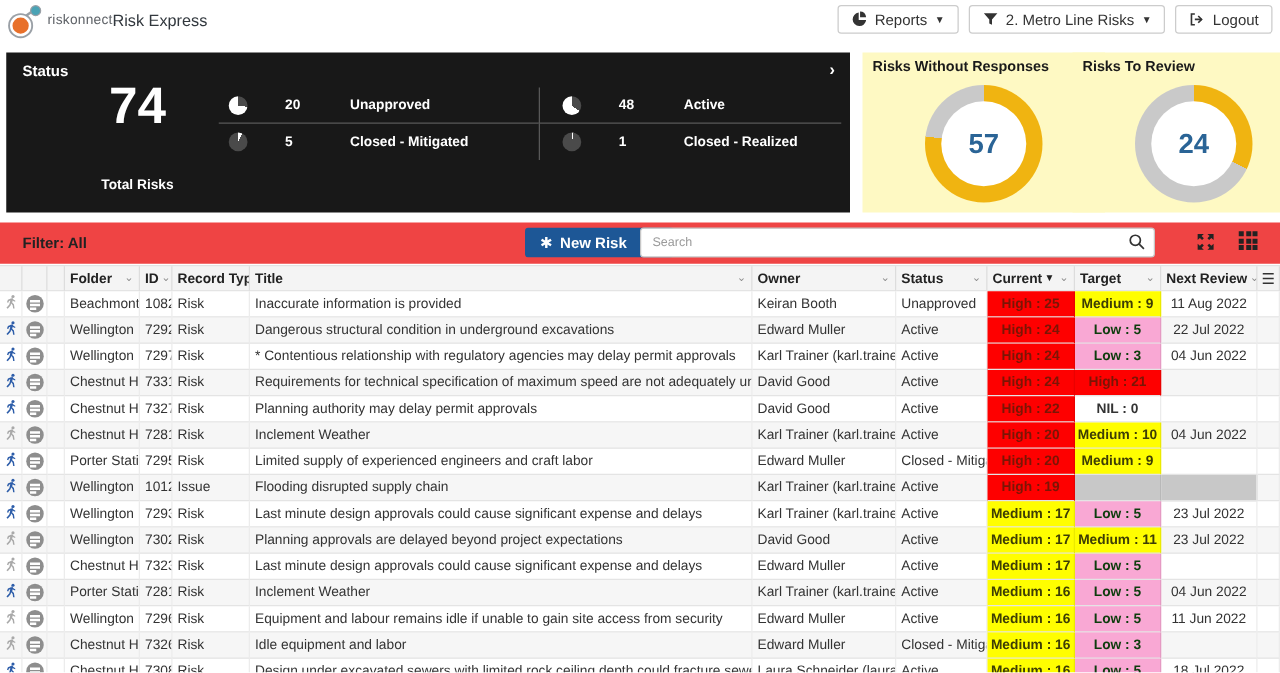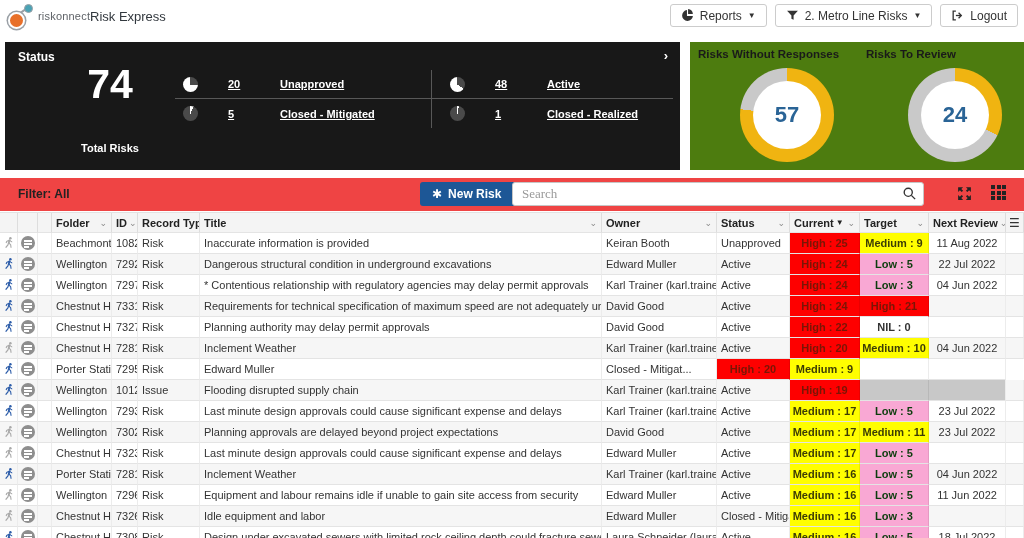--- a/index.html
+++ b/index.html
@@ -24,46 +24,46 @@
   .tbtn svg { display:block; }
   .caret { font-size:8px; color:#333; }
 
   
   .status-panel { position:absolute; left:5px; top:42px; width:675px; height:128px; background:#181818; color:#fff; }
   .status-title { position:absolute; left:13px; top:8px; font-size:12px; font-weight:bold; }
   .status-chevron { position:absolute; right:12px; top:6px; font-size:13px; font-weight:bold; color:#fff; cursor:pointer; }
   .big-total { position:absolute; left:50px; top:22px; width:110px; text-align:center; font-size:41px; font-weight:bold; line-height:1; }
   .big-total-label { position:absolute; left:50px; top:100px; width:110px; text-align:center; font-size:11px; font-weight:bold; }
   .stats-grid { position:absolute; left:170px; top:28px; width:498px; display:grid; grid-template-columns:256px 242px; }
-  .stat-cell { display:flex; align-items:center; gap:0; height:29px; border-bottom:1px solid #585858;text-decoration:underline; }
+  .stat-cell { display:flex; align-items:center; gap:0; height:29px; border-bottom:1px solid #585858; }
   .stat-cell.last { border-bottom:none; }
   .stat-cell.rightcol { border-left:1px solid #585858; padding-left:10px; }
   .stat-pie { width:15px; height:15px; border-radius:50%; margin-left:8px; flex:0 0 15px; }
   .stat-count { width:52px; text-align:left; margin-left:30px; font-size:11px; font-weight:bold; }
   .stat-label { font-size:11px; font-weight:bold; }
 
-  .gauge-panel { position:absolute; top:42px; height:128px; width:194px; background:#4d7c0f; }
+  .gauge-panel { position:absolute; top:42px; height:128px; width:194px; background:#fef9c3; }
   .gauge-panel.g1 { left:690px; } .gauge-panel.g2 { left:858px; }
   .gauge-title { position:absolute; left:8px; top:6px; font-size:11.5px; font-weight:bold; color:#1a1a1a; }
   .donut { position:absolute; left:50%; top:26px; transform:translateX(-50%); width:94px; height:94px; border-radius:50%; }
   .donut-hole { position:absolute; left:13px; top:13px; width:68px; height:68px; border-radius:50%; background:#fff;
                 display:flex; align-items:center; justify-content:center; }
   .gauge-value { font-size:22px; font-weight:bold; color:#2a6496; }
 
   
   .toolbar { position:absolute; left:0; top:178px; width:1024px; height:33px; background:#ef4444; }
   .filter-label { position:absolute; left:18px; top:9px; font-size:12px; font-weight:bold; color:#222; }
   .new-risk { position:absolute; left:420px; top:4px; height:24px; display:flex; align-items:stretch;
               border-radius:3px; overflow:hidden; cursor:pointer; }
   .new-risk-main { display:flex; align-items:center; gap:6px; background:#1d5796; color:#fff;
                    font-size:12px; font-weight:bold; padding:0 12px; }
   .new-risk-caret { display:flex; align-items:center; background:#1d5796; color:#fff; padding:0 9px; font-size:8px; }
   .search-wrap { position:absolute; left:512px; top:4px; width:412px; height:24px; }
   .search-input { width:100%; height:100%; border:1px solid #c6c6c6; border-radius:3px; padding:0 28px 0 9px;
-                  font-size:13px; color:#333; background:#fff; font-family:Liberation Serif, serif; }
+                  font-size:10px; color:#333; background:#fff; font-family:Liberation Sans, sans-serif; }
   .search-input::placeholder { color:#9a9a9a; }
   .search-icon { position:absolute; right:7px; top:4px; }
   .view-icons { position:absolute; right:18px; top:7px; display:flex; gap:18px; }
   .grid-icon { display:grid; grid-template-columns:repeat(3,4px); grid-auto-rows:4px; gap:1.5px; cursor:pointer; }
   .grid-icon i { background:#222; }
   .expand-icon { cursor:pointer; }
 
   
   .table { position:absolute; left:0; top:212px; width:1024px; height:326px; font-size:11px; color:#333; }
   .trow { display:grid; grid-template-columns:18px 20px 14px 60px 26px 62px 402px 115px 73px 70px 69px 77px 18px;
@@ -426,20 +426,21 @@
             <span class="note-circle">
               <i></i>
               <i></i>
               <i></i>
             </span>
           </div>
           <div class="tc "></div>
           <div class="tc ">Porter Station</div>
           <div class="tc ">7295</div>
           <div class="tc ">Risk</div>
+          <div class="tc ">Limited supply of experienced engineers and craft labor</div>
           <div class="tc ">Edward Muller</div>
           <div class="tc ">Closed - Mitigat...</div>
           <div class="tc rating lv-high">High : 20</div>
           <div class="tc rating lv-medium">Medium : 9</div>
           <div class="tc date"></div>
           <div class="tc center"></div>
         </div>
         <div class="trow alt">
           <div class="tc center">
             <span class="runner"><svg width="13" height="13" viewBox="0 0 24 24" fill="currentColor">

